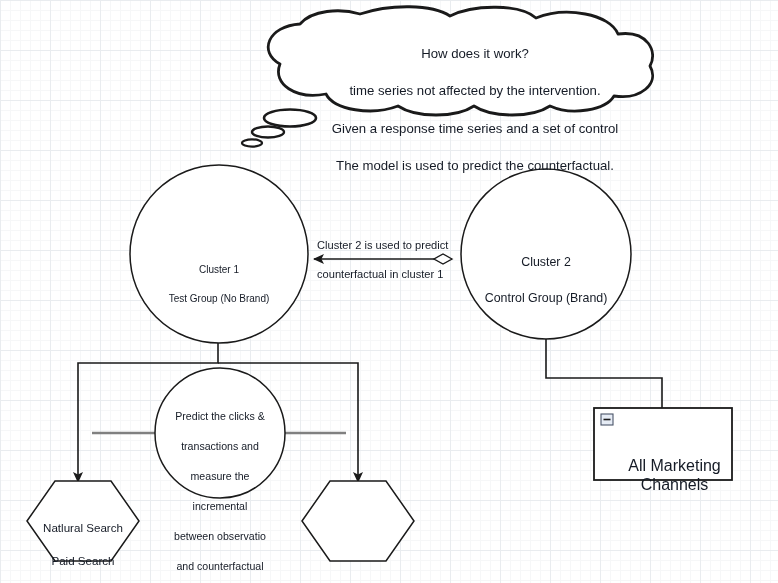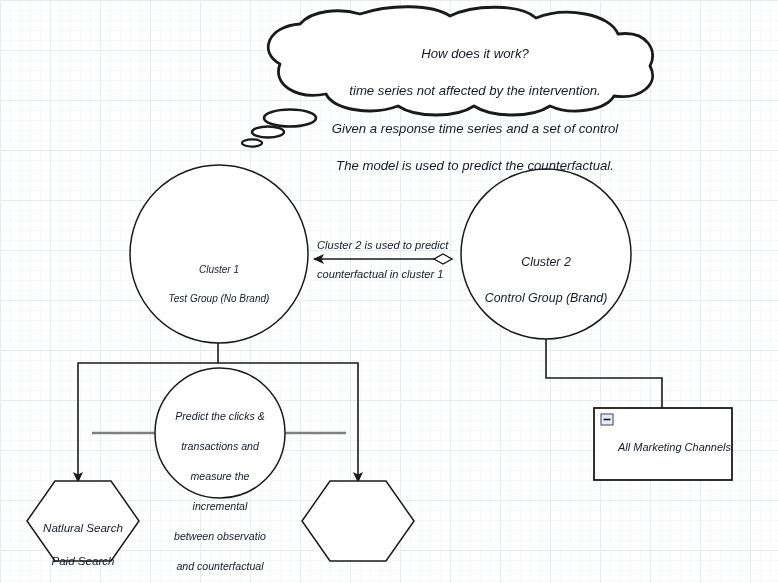--- a/index.html
+++ b/index.html
@@ -30,21 +30,20 @@
     height: 583px;
   }
   .node-text {
     position: absolute;
     text-align: center;
     color: #151b26;
     font-family: "Liberation Sans", sans-serif;
     line-height: 1.18;
     pointer-events: none;
     white-space: pre-line;
-    font-style: italic;
   }
 </style>
 </head>
 <body>
 
 <div id="canvas">
 
   <svg id="diagram" viewBox="0 0 778 583" xmlns="http://www.w3.org/2000/svg">
 
     <defs>
@@ -163,17 +162,17 @@
   </div>
 
   <div class="node-text" style="left:13px; top:504px; width:140px; font-size:11.6px; line-height:1.42;">
     <div>Natlural Search</div>
     <div>Paid Search</div>
   </div>
 
   <div class="node-text" style="left:288px; top:504px; width:140px; font-size:11.6px; line-height:1.42;">
   </div>
 
-  <div class="node-text" style="left:594px; top:428px; width:161px; font-size:11px;">
+  <div class="node-text" style="left:594px; top:438px; width:161px; font-size:16px;">
     <div>All Marketing Channels</div>
   </div>
 
 </div>
 
 </body></html>

